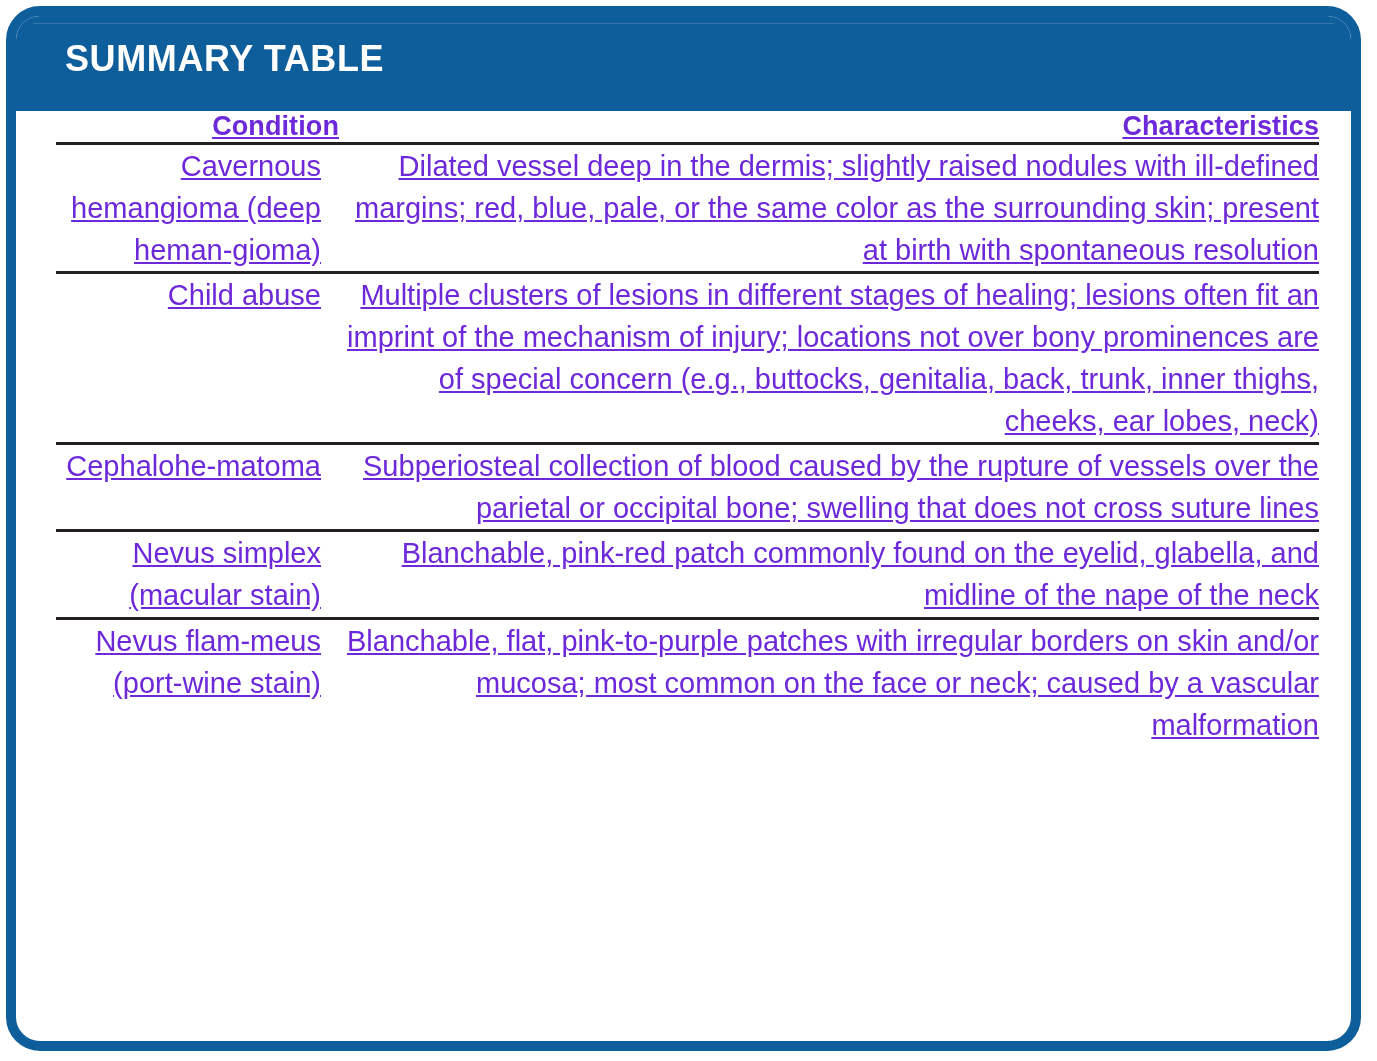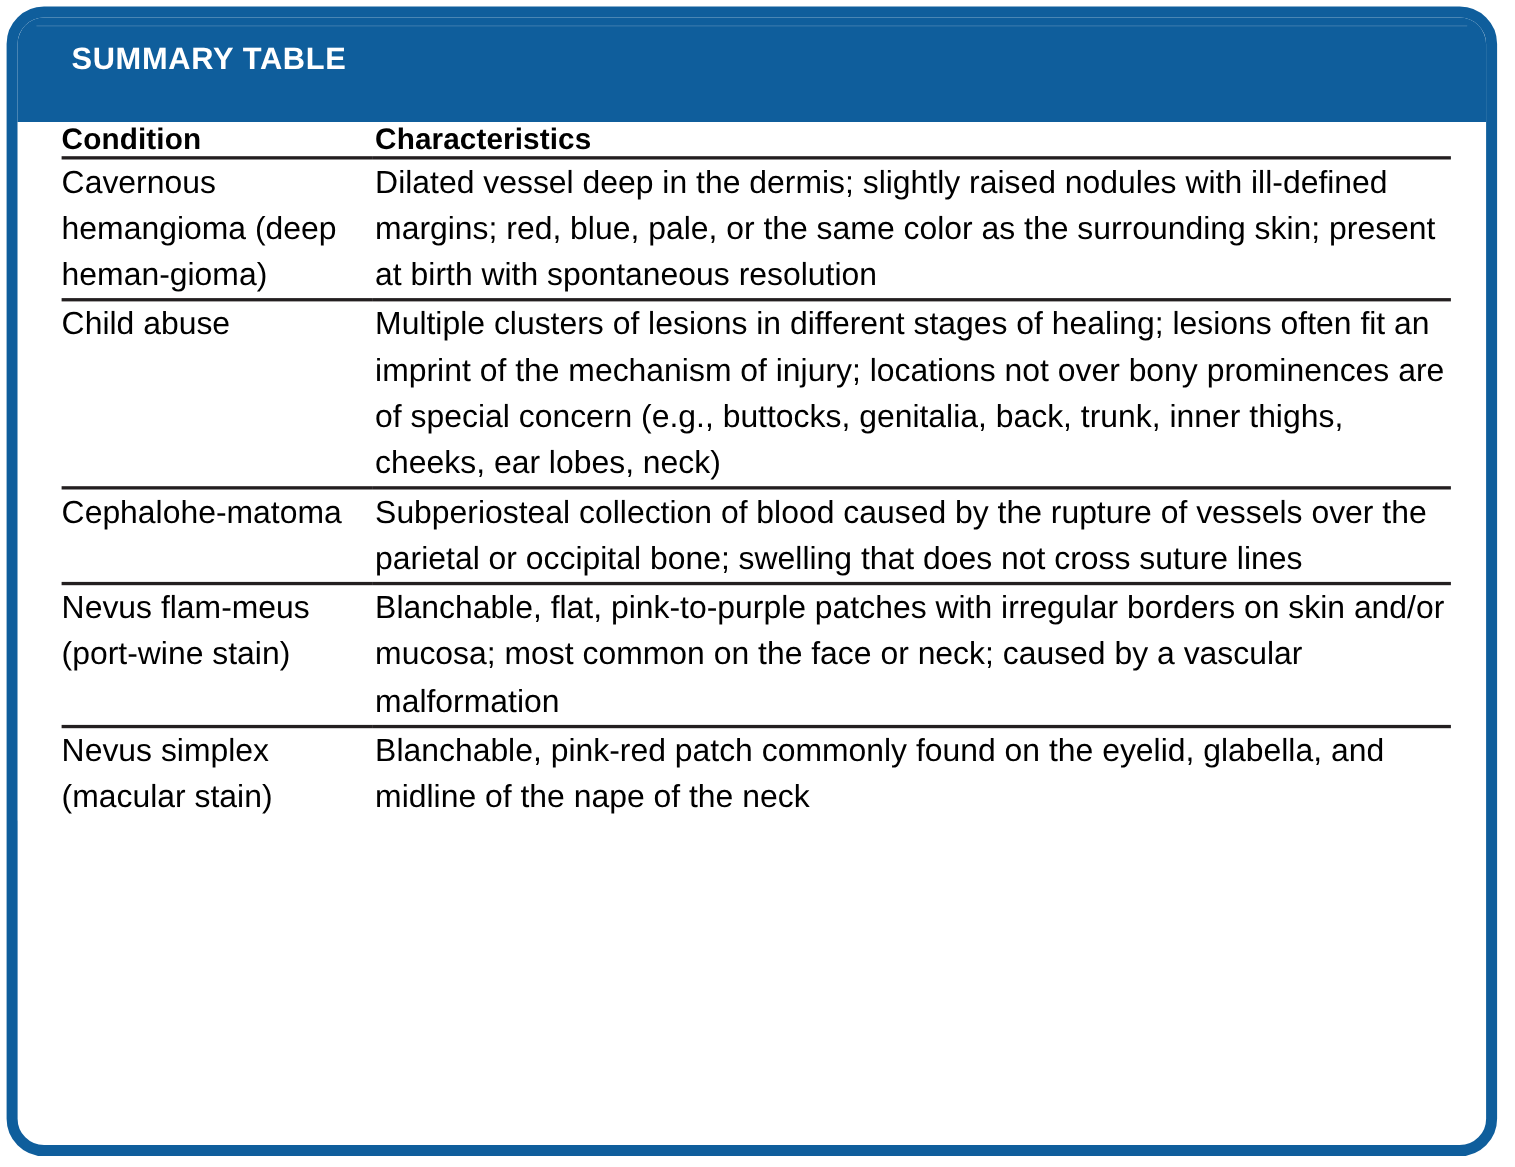--- a/index.html
+++ b/index.html
@@ -44,21 +44,21 @@
     right: 18px;
     top: 8px;
     height: 1px;
     background: rgba(255,255,255,0.16);
     border-radius: 2px;
   }
   .card-title {
     position: absolute;
     left: 50px;
     top: 22px;
-    font-size: 28px;
+    font-size: 36px;
     font-weight: bold;
     letter-spacing: 0.6px;
     color: #ffffff;
     line-height: 1.2;
     white-space: nowrap;
   }
 
   
   .card-body {
     background: #ffffff;
@@ -69,23 +69,24 @@
     width: 1263px;
     border-collapse: collapse;
     table-layout: fixed;
   }
   table.summary-table col.col-condition { width: 283px; }
   table.summary-table col.col-characteristics { width: 980px; }
 
   table.summary-table th,
   table.summary-table td {
     vertical-align: top;
-    text-align: left;
+    text-align: right;
     padding: 0;
-    color: #000000;
+    color: #6d28d9;
+    text-decoration: underline;
   }
 
   
   .th-cell {
     font-size: 27px;
     font-weight: bold;
     letter-spacing: 0.1px;
     padding: 30px 0 14px 0;
     border-bottom: 3px solid #231f20;
   }
@@ -134,24 +135,24 @@
         </tr>
         <tr class="summary-row">
           <td class="td-cell c1">Child abuse</td>
           <td class="td-cell c2">Multiple clusters of lesions in different stages of healing; lesions often fit an imprint of the mechanism of injury; locations not over bony prominences are of special concern (e.g., buttocks, genitalia, back, trunk, inner thighs, cheeks, ear lobes, neck)</td>
         </tr>
         <tr class="summary-row">
           <td class="td-cell c1">Cephalohe-matoma</td>
           <td class="td-cell c2">Subperiosteal collection of blood caused by the rupture of vessels over the parietal or occipital bone; swelling that does not cross suture lines</td>
         </tr>
         <tr class="summary-row">
+          <td class="td-cell c1">Nevus simplex (macular stain)</td>
+          <td class="td-cell c2">Blanchable, pink-red patch commonly found on the eyelid, glabella, and midline of the nape of the neck</td>
+        </tr>
+        <tr class="summary-row">
           <td class="td-cell c1">Nevus flam-meus (port-wine stain)</td>
           <td class="td-cell c2">Blanchable, flat, pink-to-purple patches with irregular borders on skin and/or mucosa; most common on the face or neck; caused by a vascular malformation</td>
-        </tr>
-        <tr class="summary-row">
-          <td class="td-cell c1">Nevus simplex (macular stain)</td>
-          <td class="td-cell c2">Blanchable, pink-red patch commonly found on the eyelid, glabella, and midline of the nape of the neck</td>
         </tr>
       </tbody>
     </table>
   </div>
 
 </div>
 
 </body></html>

